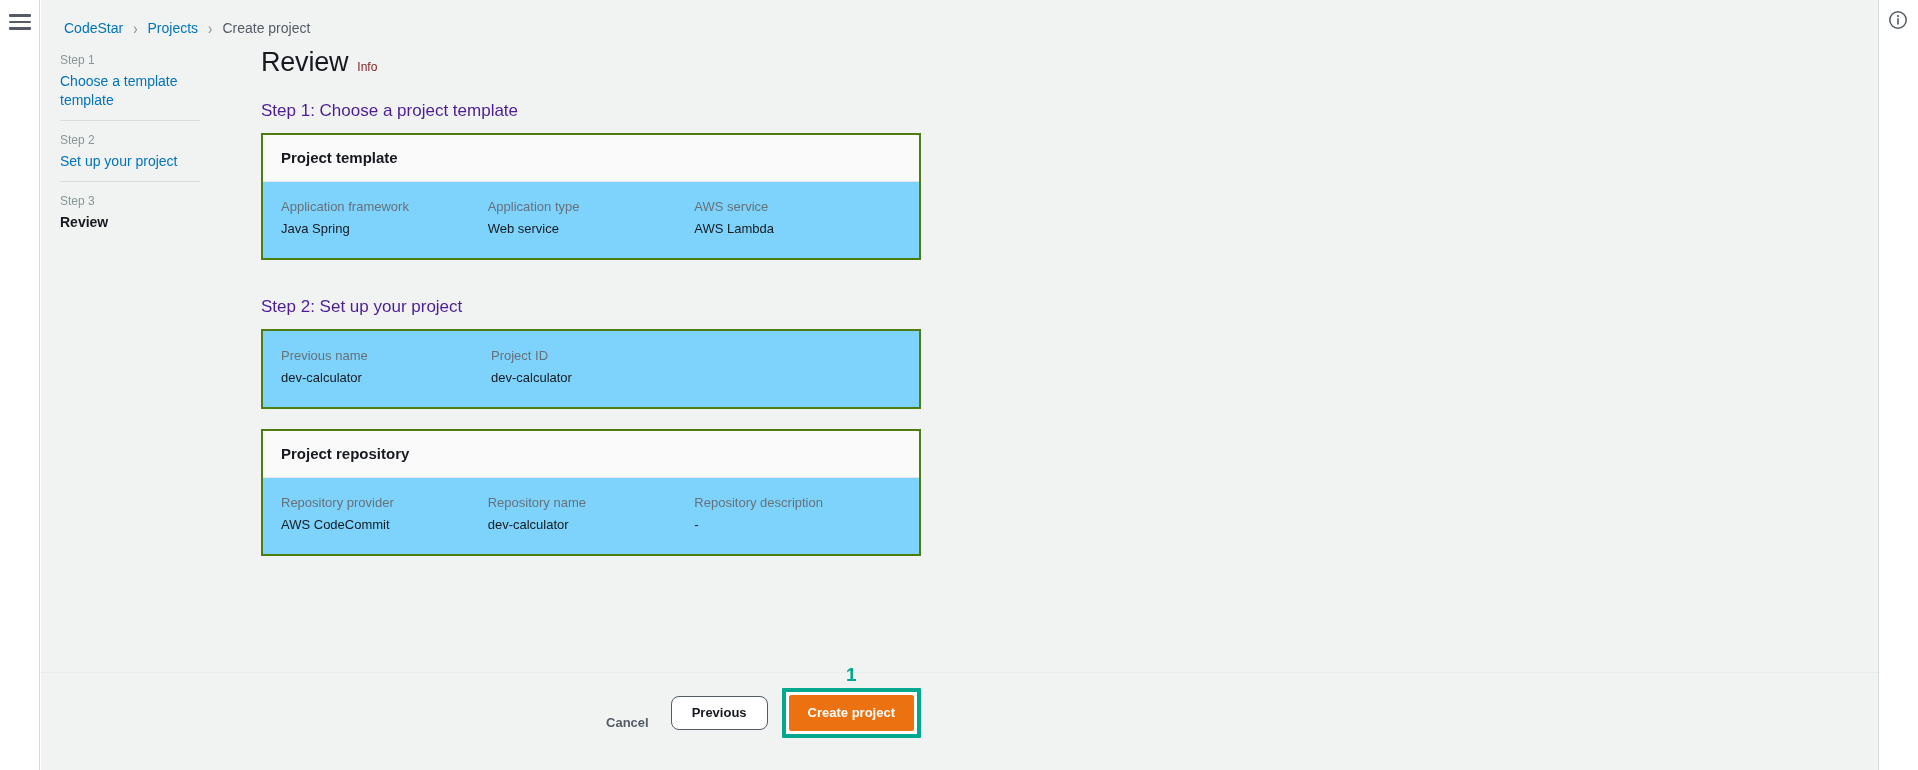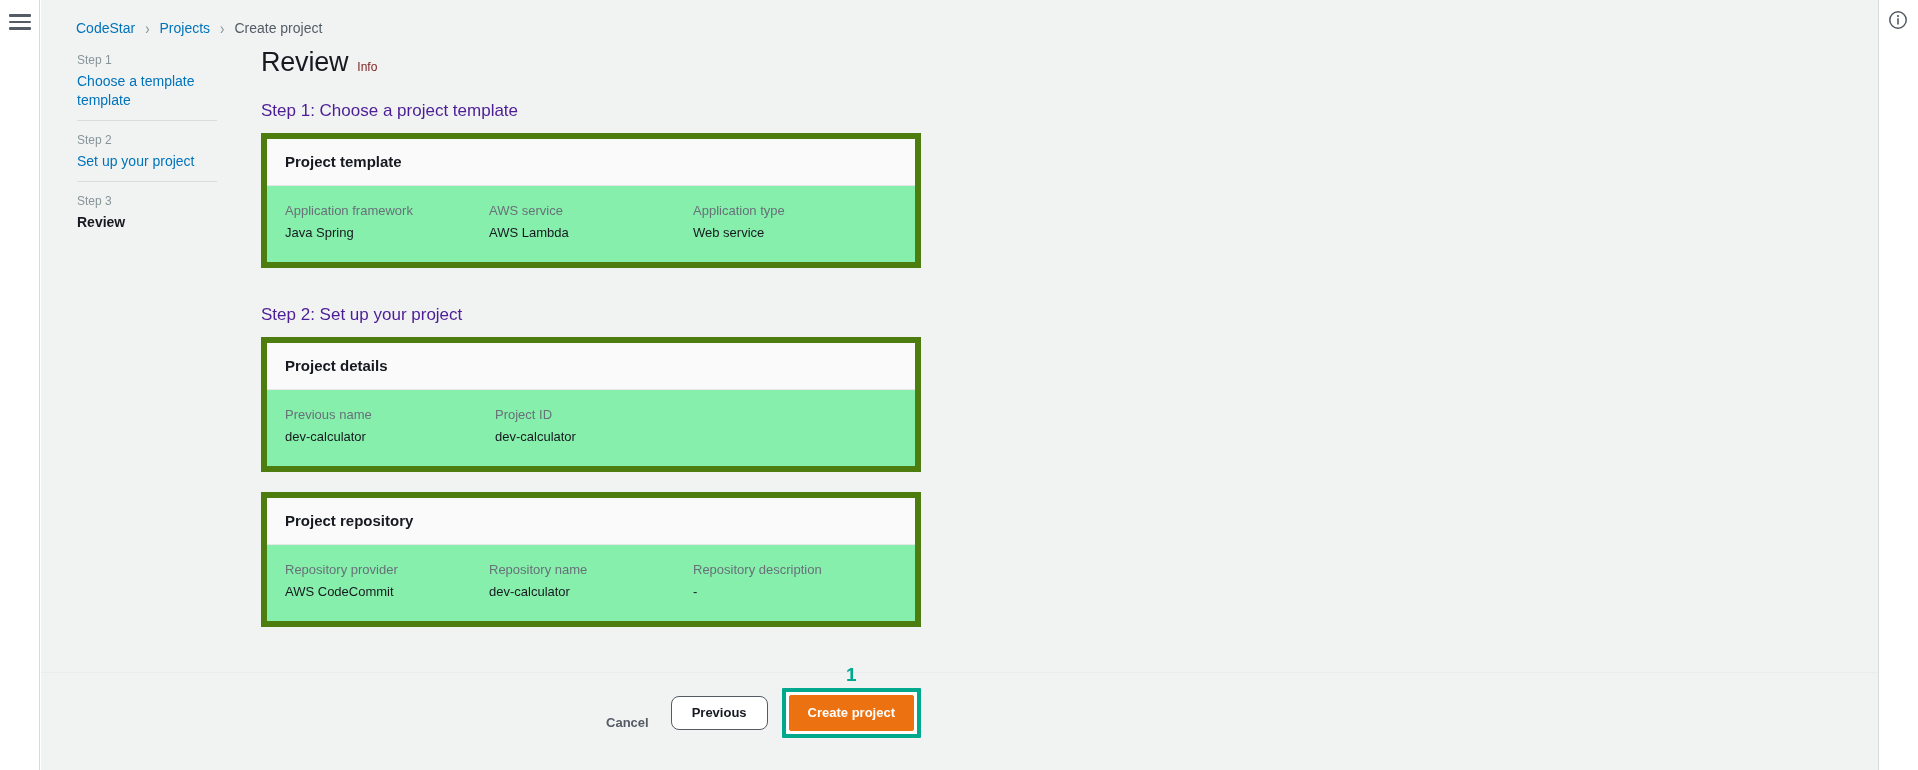--- a/index.html
+++ b/index.html
@@ -71,40 +71,39 @@
 
   
   .breadcrumb {
     position: absolute;
     left: 23px; top: 20px;
     display: flex;
     align-items: flex-end;
     font-size: 14px;
     color: #16191f;
     white-space: nowrap;
-    margin-left: 12px;
   }
   .breadcrumb a {
     color: #0073bb;
     text-decoration: none;
     cursor: pointer;
   }
   .breadcrumb .sep {
     margin: 0 10px;
     color: #879596;
     font-size: 13px;
     display: inline-block;
     transform: scaleY(1.25);
   }
   .breadcrumb .current { color: #545b64; }
 
   
   .stepnav {
     position: absolute;
-    left: 36px; top: 52px;
+    left: 19px; top: 52px;
     width: 140px;
   }
   .stepnav .step-group {
     padding-bottom: 10px;
     border-bottom: 1px solid #d8dcdc;
     margin-bottom: 11px;
   }
   .stepnav .step-group.last {
     border-bottom: none;
     margin-bottom: 0;
@@ -156,22 +155,22 @@
   .section-title {
     font-size: 17px;
     font-weight: normal;
     color: #4c1d95;
     margin-bottom: 11px;
     line-height: 22px;
   }
 
   
   .card {
-    background: #86efac;
-    border: 6px solid #4d7c0f;
+    background: #7dd3fc;
+    border: 2px solid #4d7c0f;
     margin-bottom: 20px;
   }
   .card-header {
     background: #fafafa;
     border-bottom: 1px solid #e6e8e8;
     padding: 13px 18px;
   }
   .card-header h3 {
     font-size: 15px;
     font-weight: bold;
@@ -332,36 +331,33 @@
       <section class="card">
         <div class="card-header">
           <h3>Project template</h3>
         </div>
         <div class="card-body">
           <div class="field-col">
             <div class="field-label">Application framework</div>
             <div class="field-value">Java Spring</div>
           </div>
           <div class="field-col">
+            <div class="field-label">Application type</div>
+            <div class="field-value">Web service</div>
+          </div>
+          <div class="field-col">
             <div class="field-label">AWS service</div>
             <div class="field-value">AWS Lambda</div>
           </div>
-          <div class="field-col">
-            <div class="field-label">Application type</div>
-            <div class="field-value">Web service</div>
-          </div>
         </div>
       </section>
 
       <h2 class="section-title section-gap">Step 2: Set up your project</h2>
 
       <section class="card">
-        <div class="card-header">
-          <h3>Project details</h3>
-        </div>
         <div class="card-body">
           <div class="field-col">
             <div class="field-label">Previous name</div>
             <div class="field-value">dev-calculator</div>
           </div>
           <div class="field-col">
             <div class="field-label">Project ID</div>
             <div class="field-value">dev-calculator</div>
           </div>
         </div>

